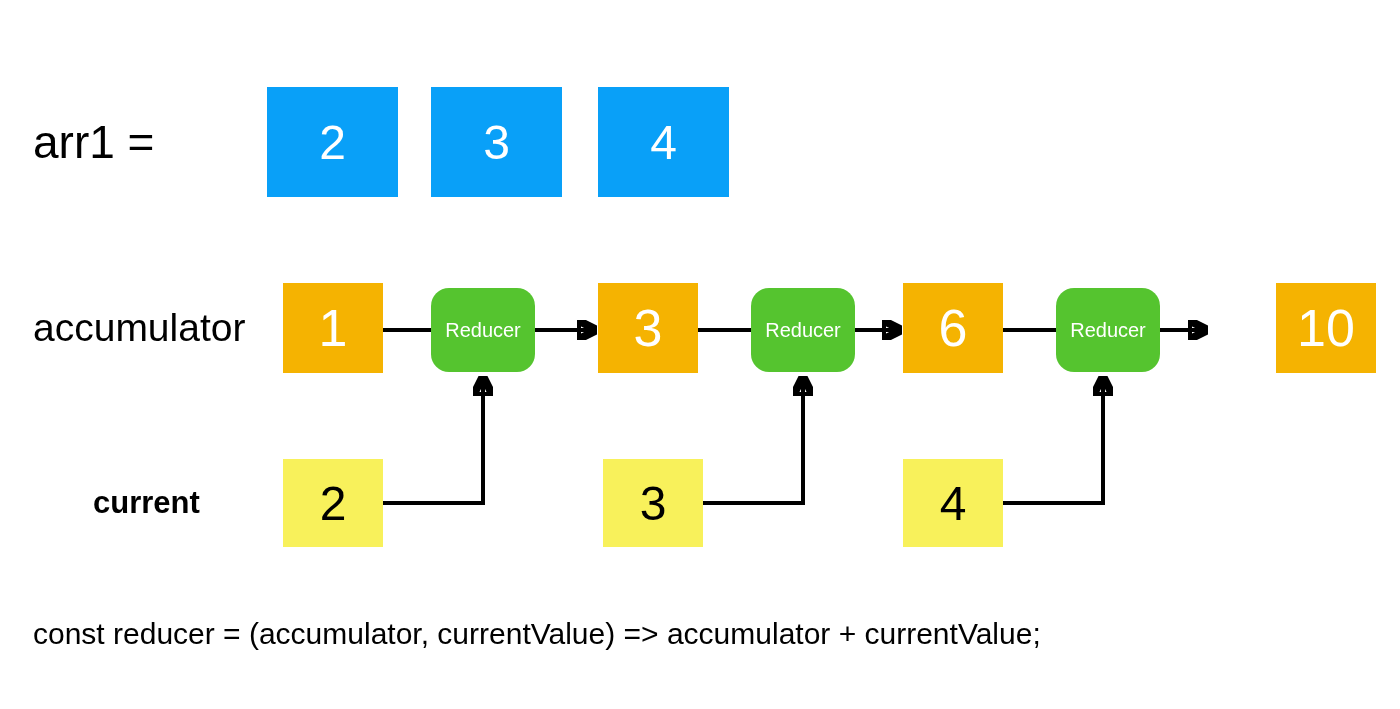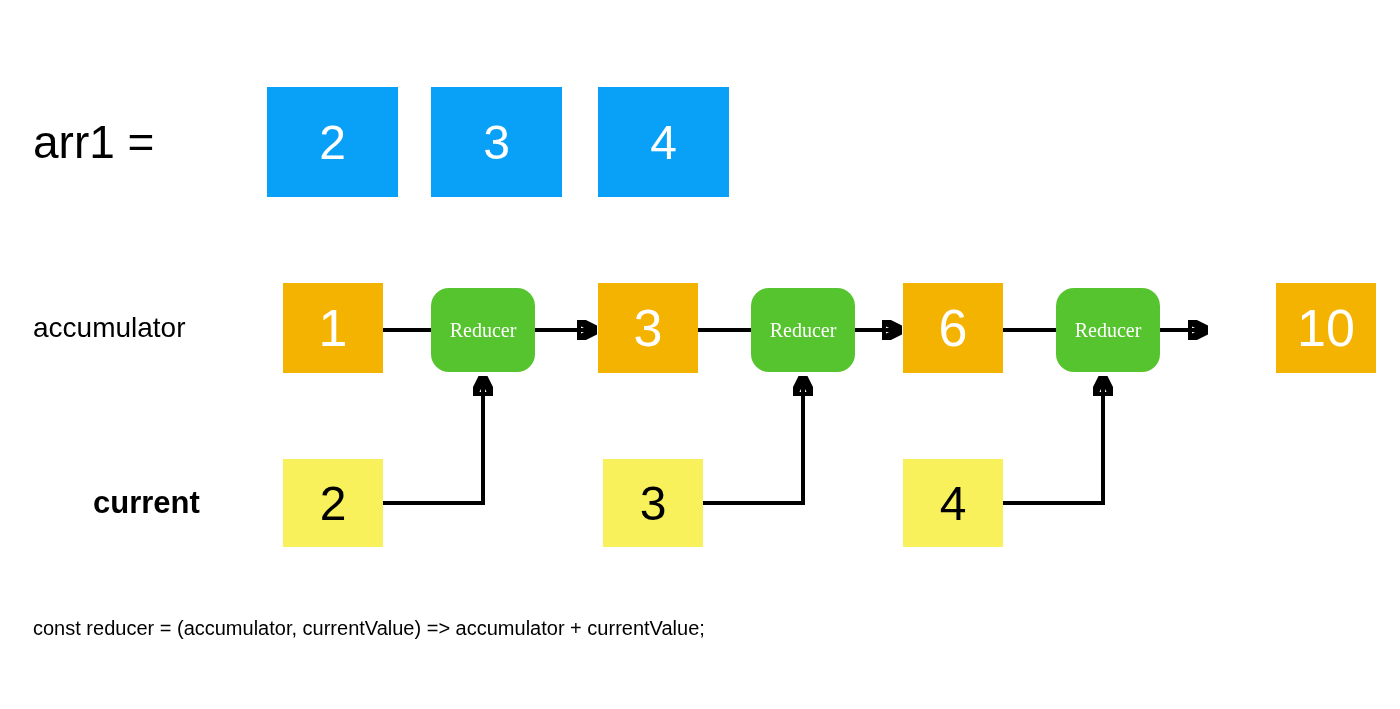--- a/index.html
+++ b/index.html
@@ -17,21 +17,21 @@
   }
   .label {
     position: absolute;
     display: flex;
     align-items: center;
     color: var(--text-dark, #000);
     white-space: pre;
     text-align: right;
   }
   .label.arr    { left: 33px;  top: 87px;  height: 110px; font-size: 46px; }
-  .label.accum  { left: 33px;  top: 283px; height: 90px;  font-size: 28px; }
+  .label.accum  { left: 33px;  top: 283px; height: 90px;  font-size: 39px; }
   .label.curr   { left: 93px;  top: 459px; height: 88px;  font-size: 31px; font-weight: bold; }
   .box {
     position: absolute;
     display: flex;
     align-items: center;
     justify-content: center;
     text-align: center;
   }
   .box.blue {
     width: 131px; height: 110px; top: 87px;
@@ -44,32 +44,31 @@
     background: var(--orange, #f5b301);
     color: var(--text-light, #fff);
     font-size: 52px;
   }
   .box.green {
     width: 104px; height: 84px; top: 288px;
     background: var(--green, #55c42f);
     color: var(--text-light, #fff);
     font-size: 20px;
     border-radius: 18px;
-    font-family: Liberation Serif, serif;
   }
   .box.yellow {
     width: 100px; height: 88px; top: 459px;
     background: var(--yellow, #f8f15b);
     color: var(--text-dark, #000);
     font-size: 48px;
   }
   .code-line {
     position: absolute;
     left: 33px; top: 617px;
-    font-size: 20px;
+    font-size: 30px;
     color: var(--text-dark, #000);
     white-space: pre;
   }
   svg.connectors {
     position: absolute;
     left: 0; top: 0;
     width: 1400px; height: 709px;
     pointer-events: none;
   }
   svg.connectors path, svg.connectors line {

